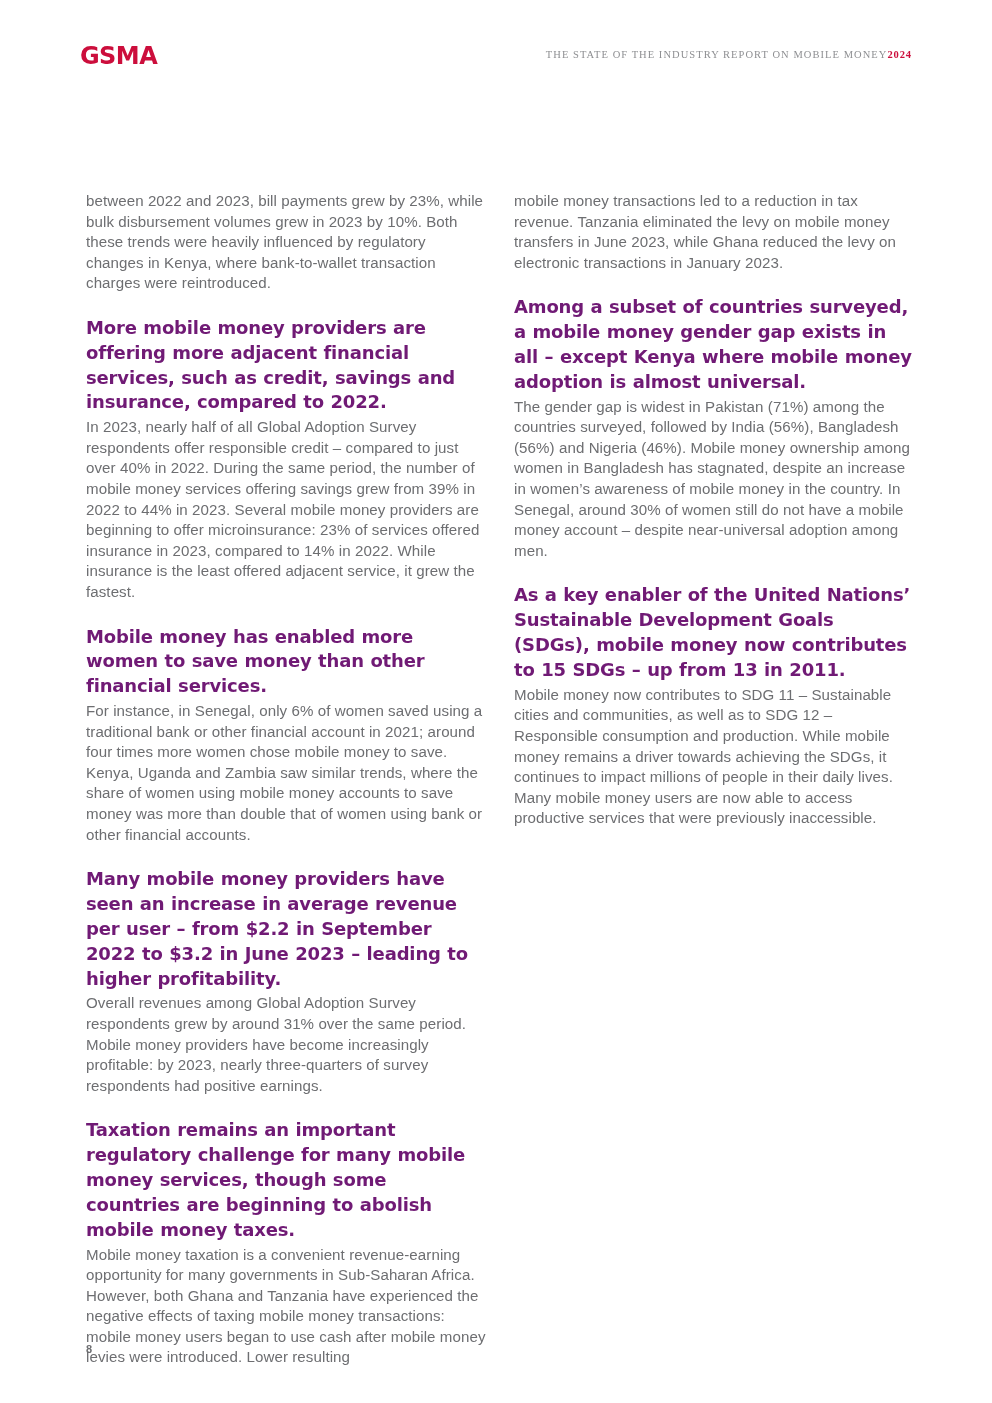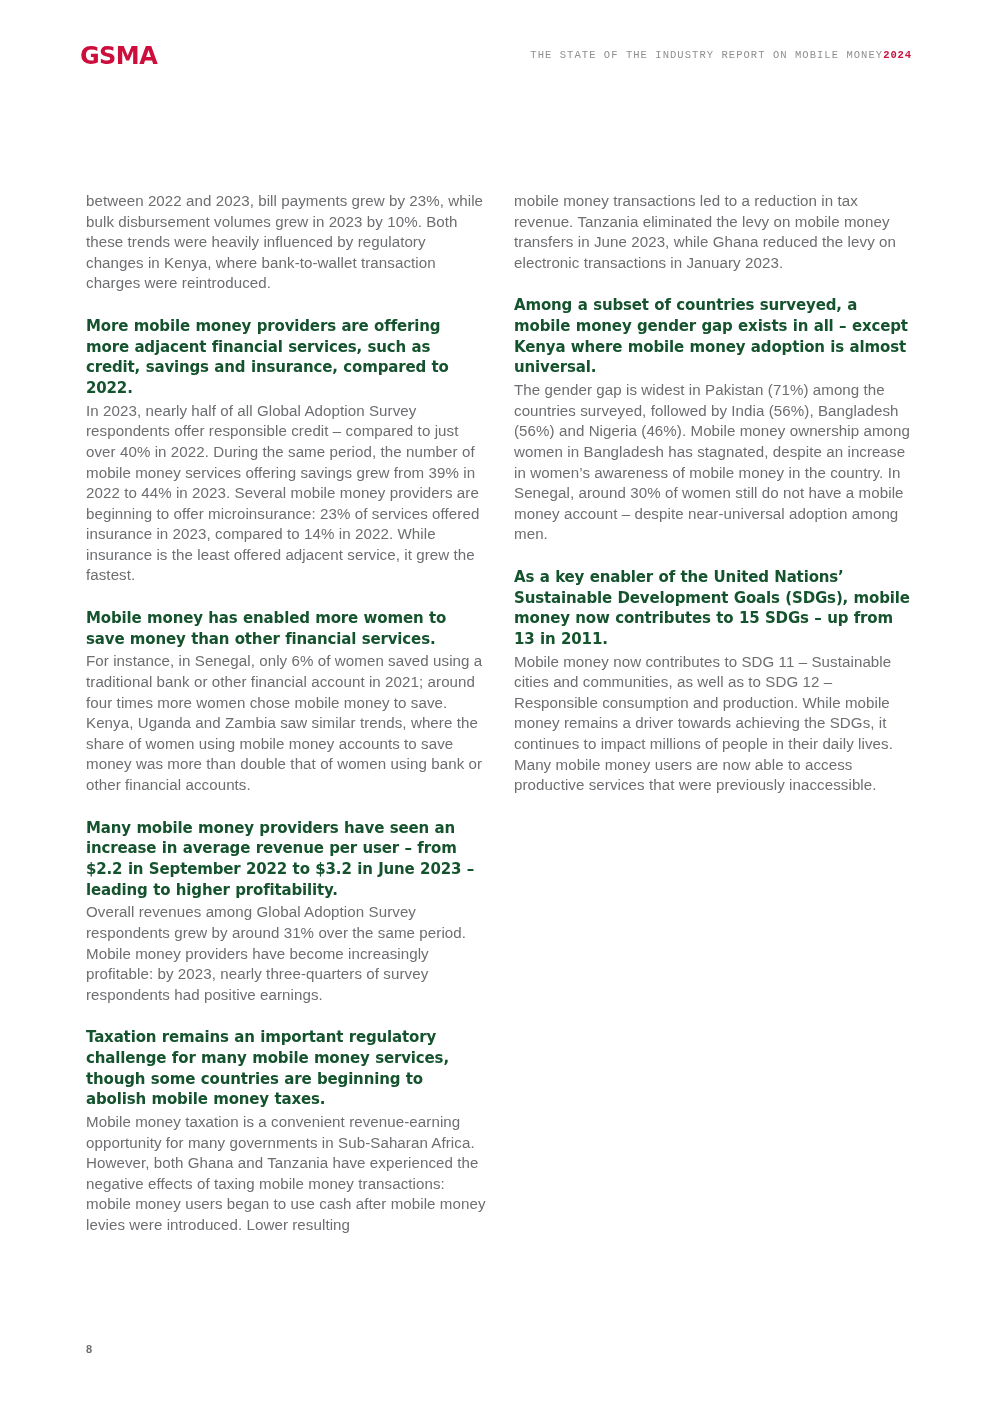--- a/index.html
+++ b/index.html
@@ -40,21 +40,21 @@
     font-weight: bold;
     font-size: 25px;
     letter-spacing: -0.6px;
     color: #cc0e3c;
     line-height: 1;
     transform: scaleX(0.96);
     transform-origin: left center;
     white-space: nowrap;
   }
   .header-title {
-    font-family: Liberation Mono, monospace;
+    font-family: Liberation Serif, serif;
     font-size: 10.5px;
     letter-spacing: 1.05px;
     color: #8e8f92;
     text-transform: uppercase;
     white-space: nowrap;
     line-height: 1;
   }
   .header-title .year {
     color: #cc0e3c;
     font-weight: bold;
@@ -70,23 +70,23 @@
     display: flex;
     gap: 28px;
   }
   .col {
     width: 400px;
     margin-top: 28px;
   }
 
   h2.section-head {
     font-family: "DejaVu Sans", sans-serif;
-    font-size: 15px;
+    font-size: 18px;
     font-weight: bold;
-    color: #14532d;
+    color: #701a75;
     line-height: 1.38;
     letter-spacing: -0.15px;
     margin: 0 0 2px 0;
     word-spacing: 0.4px;
   }
 
   p.body-text {
     font-family: "Liberation Sans", sans-serif;
     font-size: 15.1px;
     line-height: 1.365;

